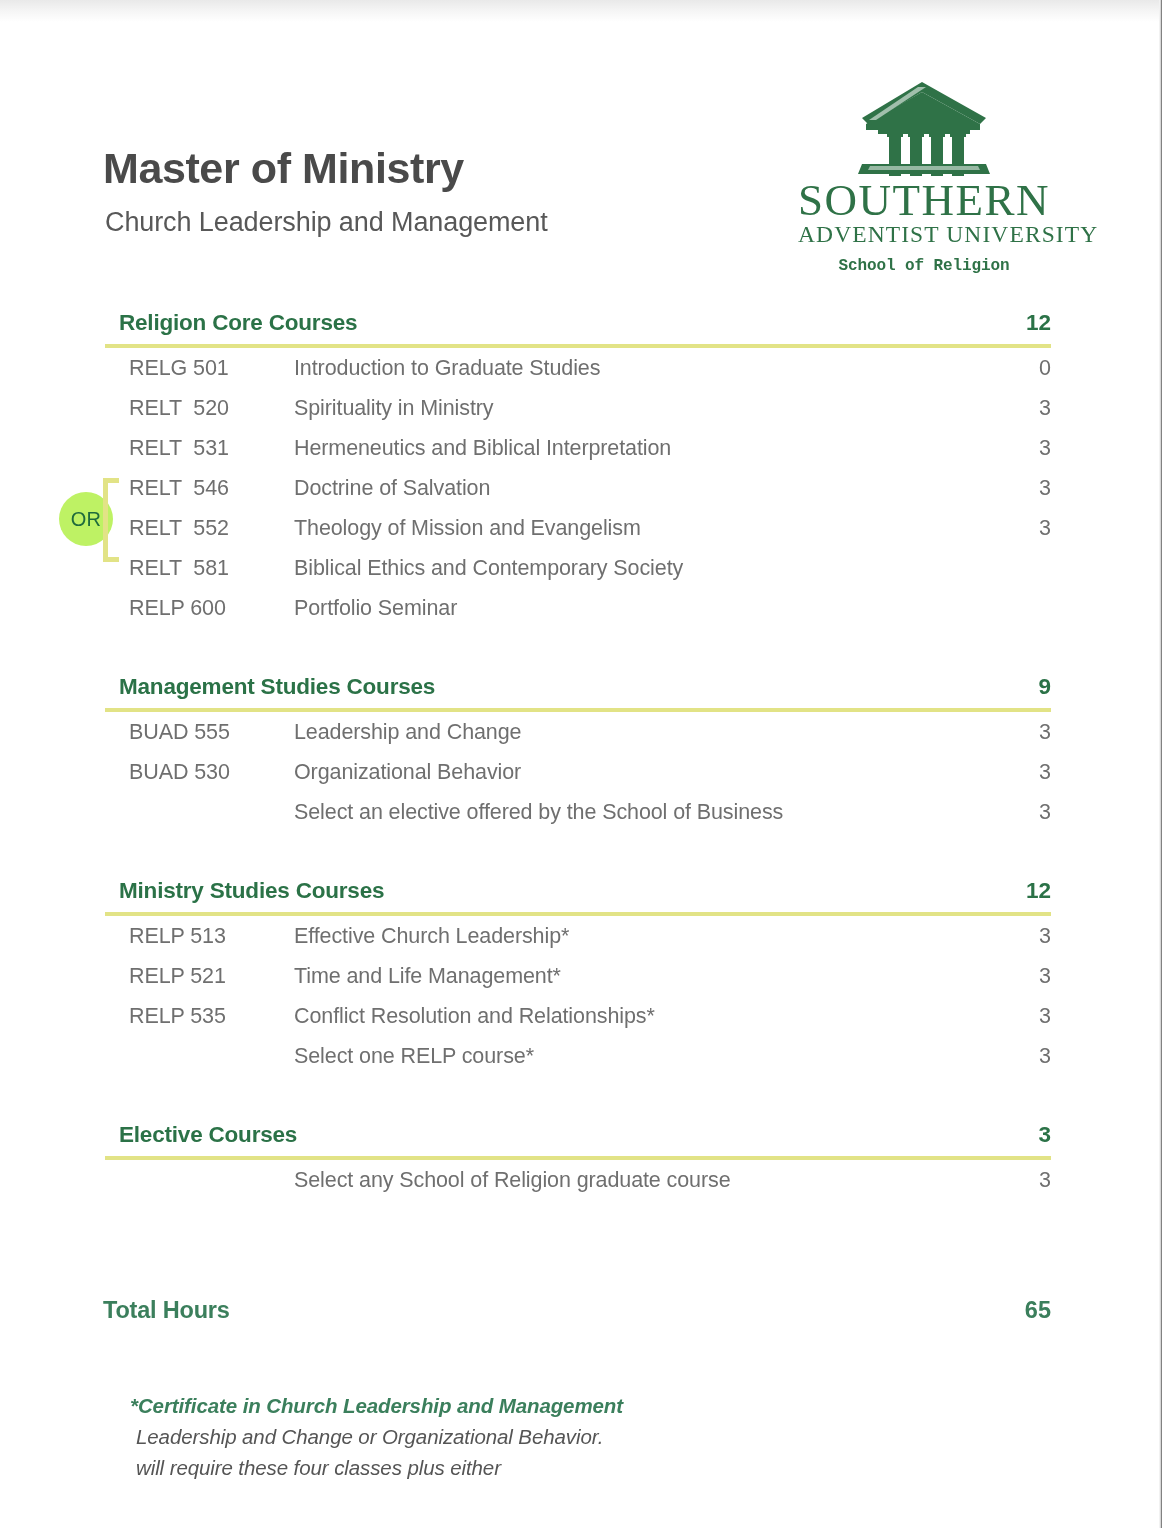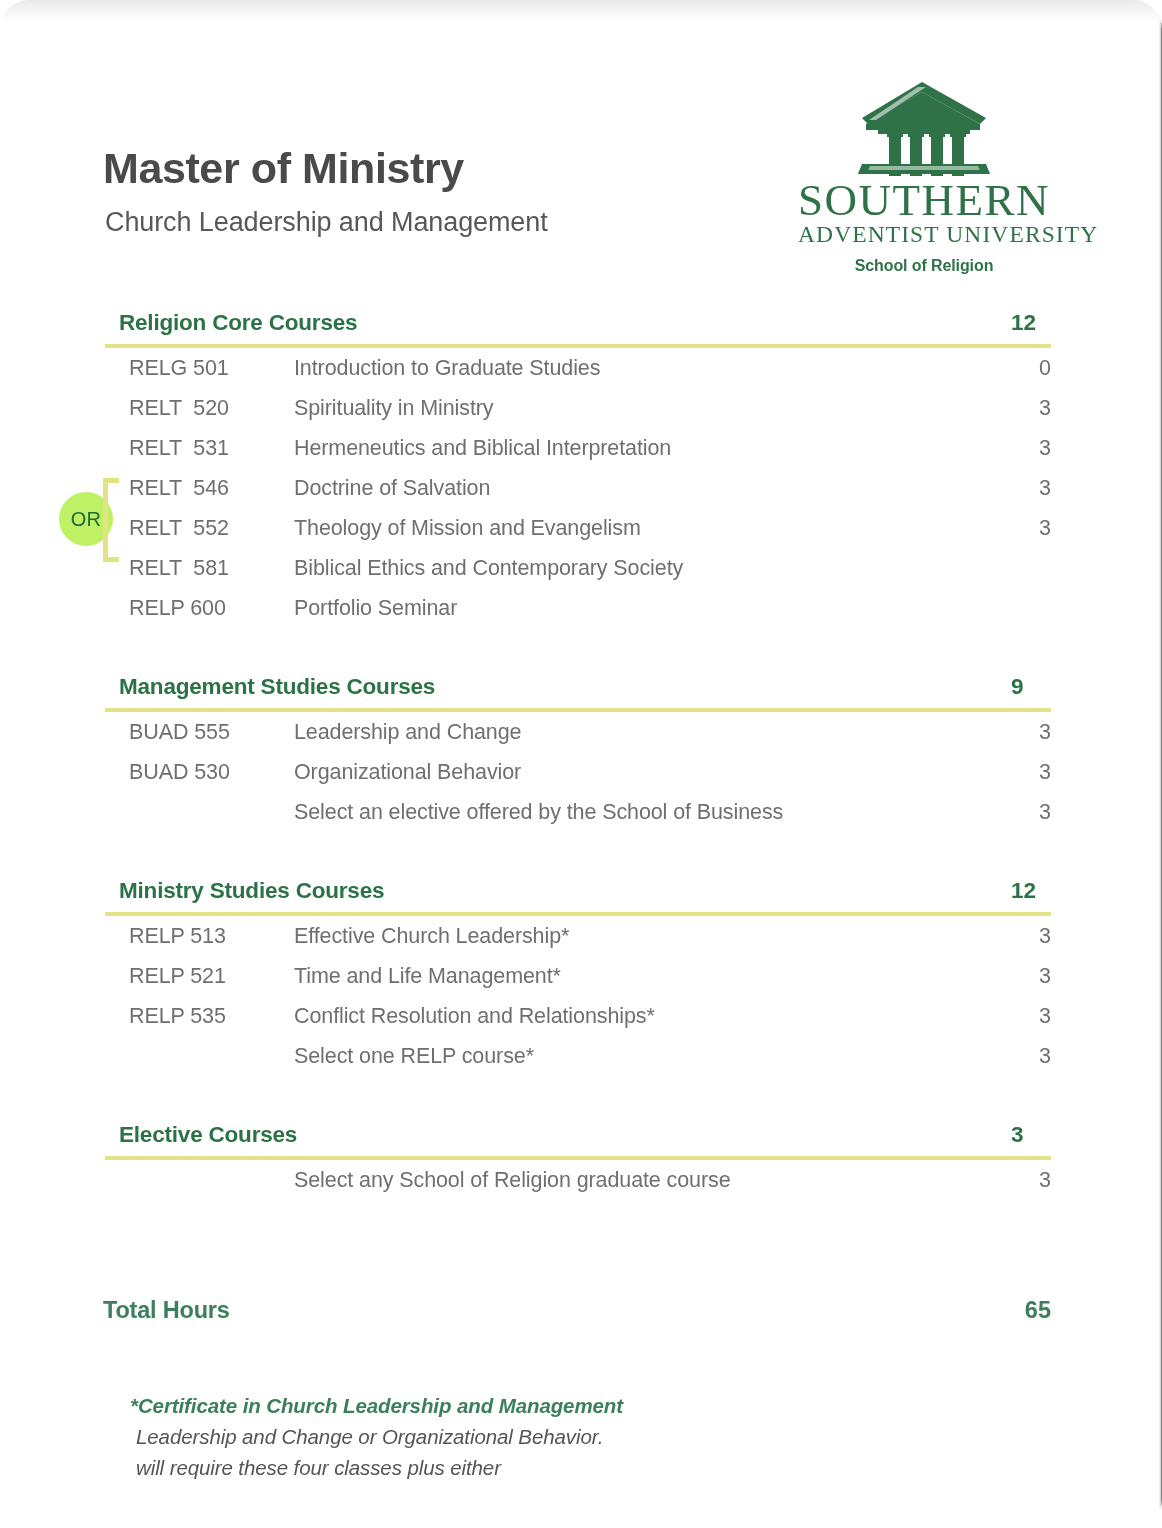--- a/index.html
+++ b/index.html
@@ -12,21 +12,20 @@
     -webkit-font-smoothing: antialiased;
   }
 
   .page {
     position: relative;
     width: 1162px;
     height: 1528px;
     background: #ffffff;
     box-sizing: border-box;
     overflow: hidden;
-    border-radius: 29px;
   }
 
   
   .page-top-shade {
     position: absolute;
     top: 0; left: 0; right: 0;
     height: 22px;
     background: linear-gradient(to bottom, #e9e9e9 0%, #f4f4f4 45%, #ffffff 100%);
     pointer-events: none;
   }
@@ -99,21 +98,21 @@
   .logo-adventist {
     font-family: "Liberation Serif", serif;
     color: #2f7247;
     font-size: 23.5px;
     letter-spacing: 1.1px;
     line-height: 1;
     margin-top: 1px;
     white-space: nowrap;
   }
   .logo-school {
-    font-family: Liberation Sans, sans-serif;
+    font-family: Liberation Mono, monospace;
     color: #2f7247;
     font-size: 16px;
     font-weight: bold;
     letter-spacing: -0.1px;
     margin-top: 11px;
   }
 
   
   .sections {
     position: absolute;
@@ -135,21 +134,21 @@
     font-size: 22.5px;
     font-weight: bold;
     color: #2b7247;
     letter-spacing: -0.2px;
   }
   .section-credits {
     font-size: 22.5px;
     font-weight: bold;
     color: #2b7247;
     min-width: 40px;
-    text-align: left;
+    text-align: right;
   }
   .section-rule {
     height: 4px;
     background: #e2e386;
     margin: 8px 2px 0 2px;
   }
 
   .rows { margin-top: 8px; }
 
   .row {

